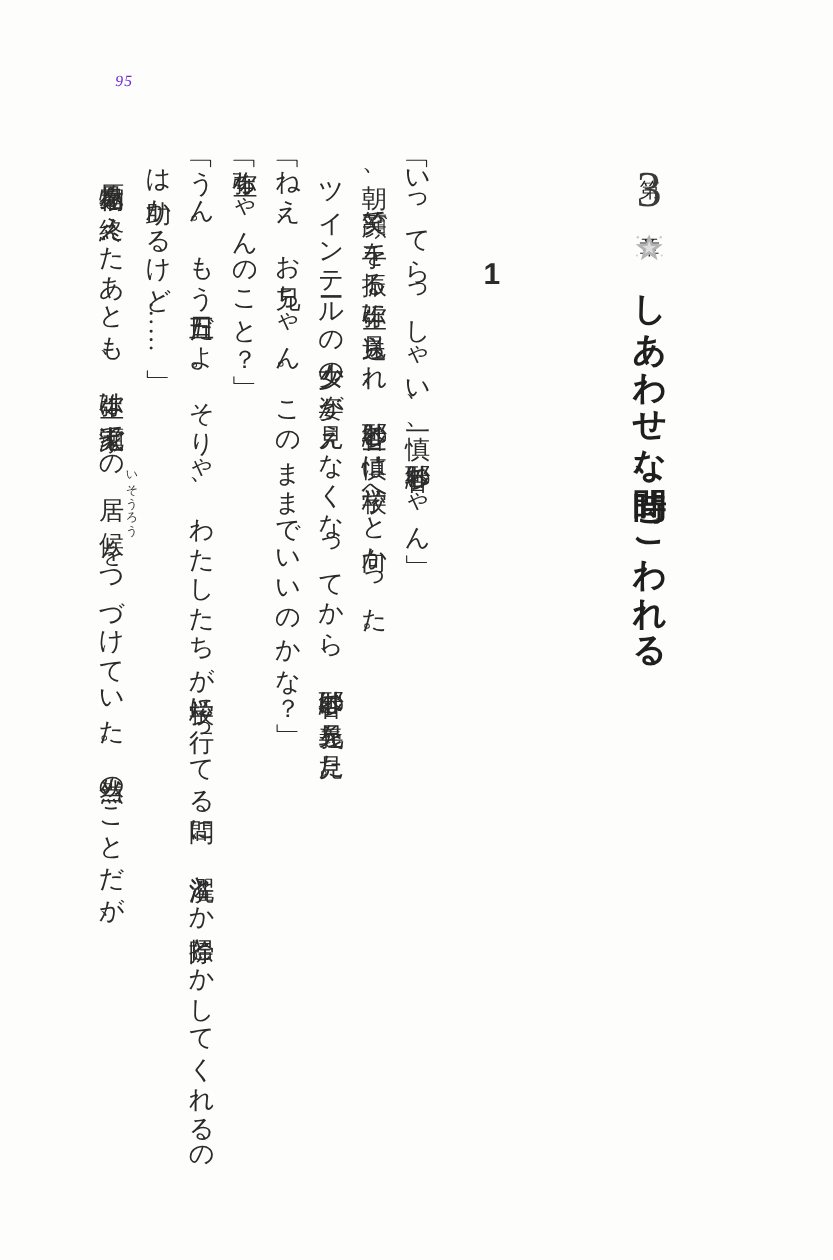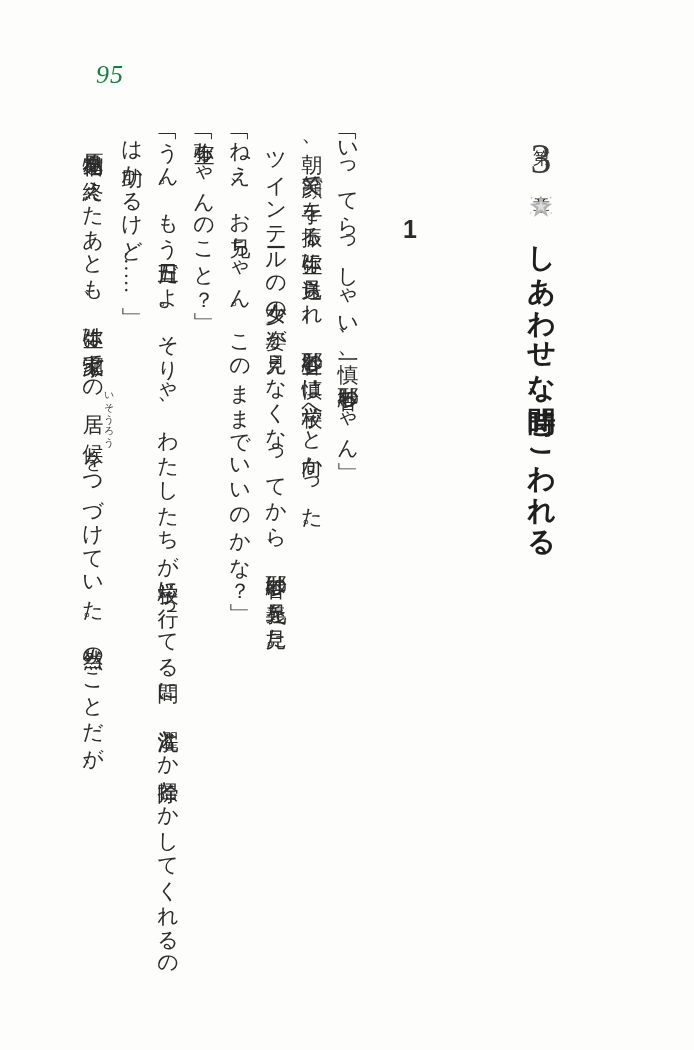--- a/index.html
+++ b/index.html
@@ -12,23 +12,23 @@
     position: relative;
     width: 694px; height: 1050px;
     background: #fdfdfc;
     color: #2b2b2b;
   }
   .page-number {
     position: absolute;
     left: 96px; top: 60px;
     font-family: "Liberation Serif", "DejaVu Serif", serif;
     font-style: italic;
-    font-size: 26px;
+    font-size: 13px;
     letter-spacing: 1px;
-    color: #15803d;
+    color: #6d28d9;
   }
   .chapter-header {
     position: absolute;
     top: 136px; right: 136px;
     writing-mode: vertical-rl;
     text-orientation: mixed;
     line-height: 34px;
     white-space: nowrap;
   }
   .ch-small {

